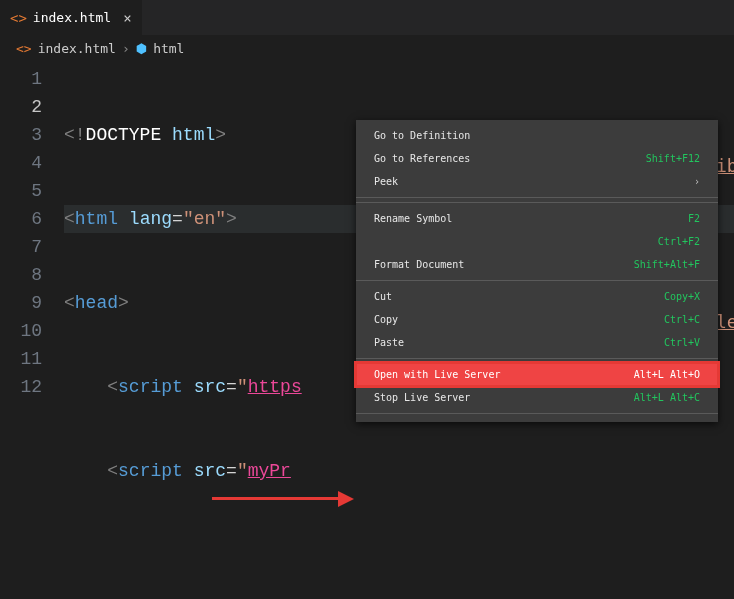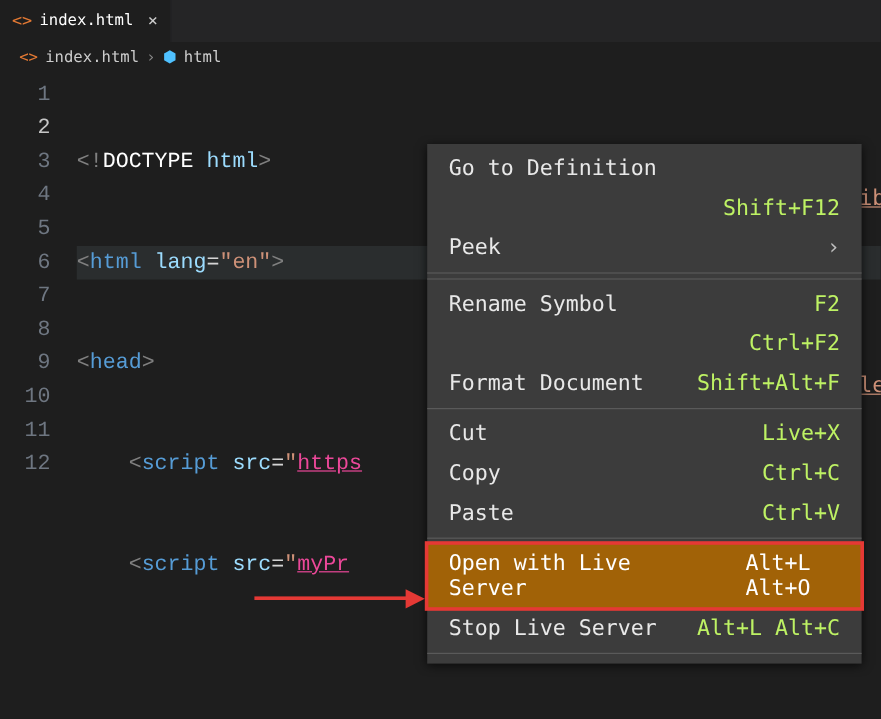--- a/index.html
+++ b/index.html
@@ -79,39 +79,39 @@
     .t-text { color: #d4d4d4; }
     
     .context-menu {
       position: absolute;
       top: 120px;
       left: 356px;
       width: 362px;
       background: #3c3c3c;
       box-shadow: 0 2px 8px rgba(0,0,0,0.7);
       padding: 4px 0;
-      font-size: 18px;
+      font-size: 10px;
     }
     .menu-item {
       display: flex;
       justify-content: space-between;
       align-items: center;
       padding: 6px 18px;
       color: #e8e8e8;
       cursor: default;
     }
-    .menu-item .shortcut { color: #bef264; margin-left: auto; }
+    .menu-item .shortcut { color: #22c55e; margin-left: auto; }
     .menu-item .chev { color: #bfbfbf; }
     .menu-sep {
       height: 1px;
       background: #5a5a5a;
       margin: 4px 0;
     }
     .menu-item.highlight {
-      background: #a16207;
+      background: #ef4444;
       color: #ffffff;
       outline: 3px solid #e53935;
       outline-offset: -1px;
       gap: 25px;
     }
     .menu-item.highlight .shortcut { color: #ffffff; text-align: center; }
     
     .arrow {
       position: absolute;
       top: 492px;
@@ -193,20 +193,21 @@
 </div>
 
 <span class="right-hint" style="top:155px; left:716px;">ibs</span>
 <span class="right-hint" style="top:311px; left:716px;">le</span>
 
 <div class="context-menu">
   <div class="menu-item">
       <span>Go to Definition</span>
     </div>
   <div class="menu-item">
+      <span>Go to References</span>
       <span class="shortcut">Shift+F12</span>
     </div>
   <div class="menu-item">
       <span>Peek</span>
       <span class="chev">›</span>
     </div>
   <div class="menu-sep"></div>
   <div class="menu-sep"></div>
   <div class="menu-item">
       <span>Rename Symbol</span>
@@ -215,21 +216,21 @@
   <div class="menu-item">
       <span class="shortcut">Ctrl+F2</span>
     </div>
   <div class="menu-item">
       <span>Format Document</span>
       <span class="shortcut">Shift+Alt+F</span>
     </div>
   <div class="menu-sep"></div>
   <div class="menu-item">
       <span>Cut</span>
-      <span class="shortcut">Live+X</span>
+      <span class="shortcut">Copy+X</span>
     </div>
   <div class="menu-item">
       <span>Copy</span>
       <span class="shortcut">Ctrl+C</span>
     </div>
   <div class="menu-item">
       <span>Paste</span>
       <span class="shortcut">Ctrl+V</span>
     </div>
   <div class="menu-sep"></div>

